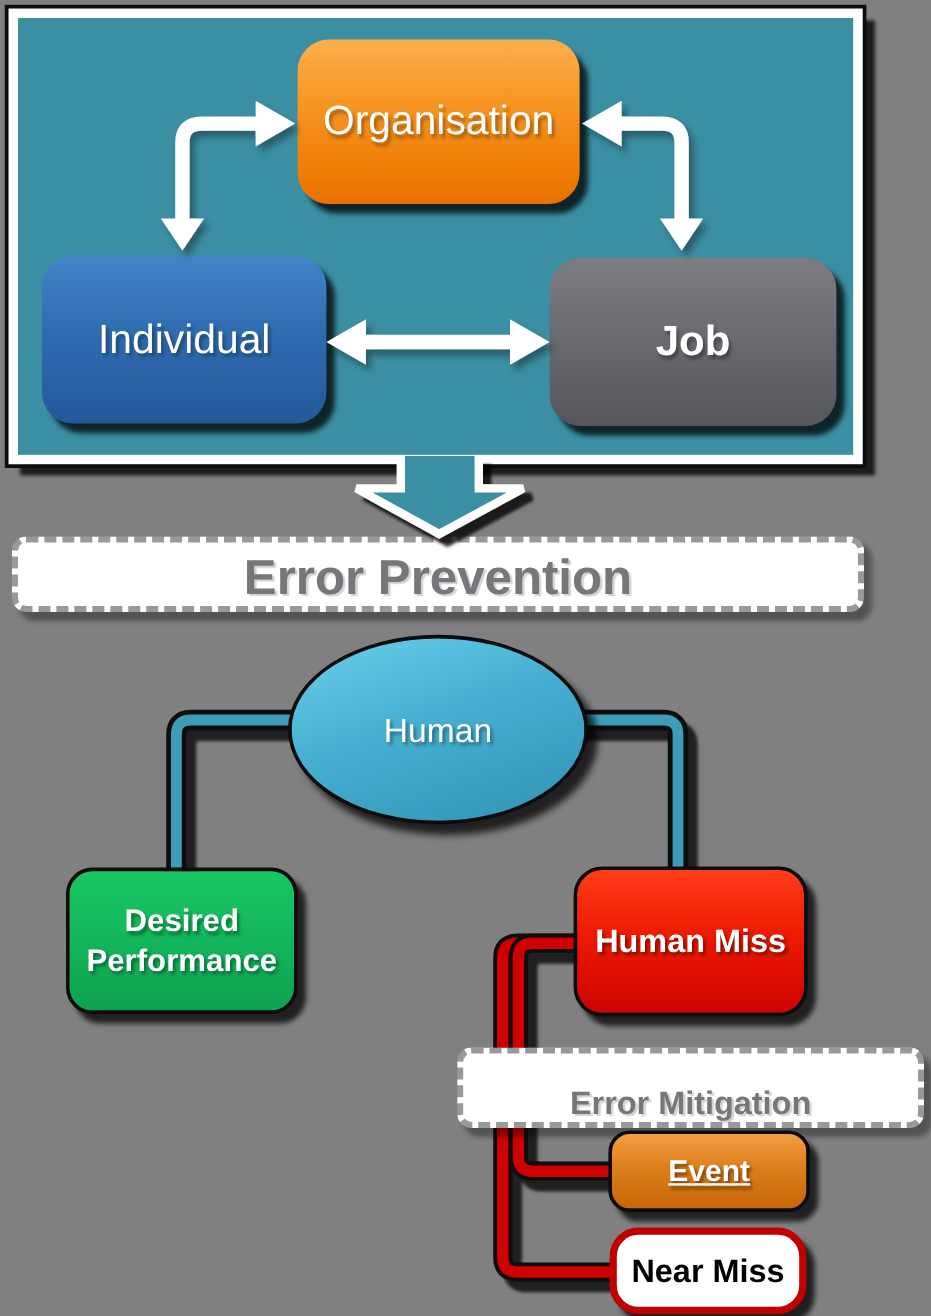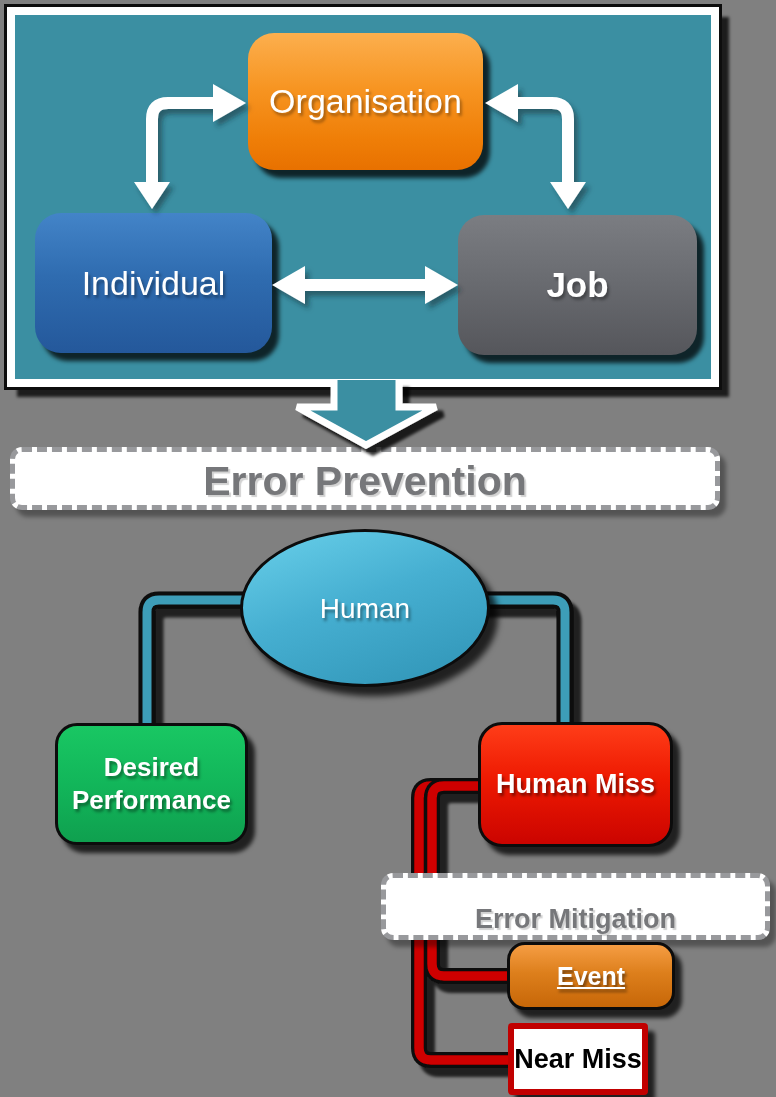--- a/index.html
+++ b/index.html
@@ -80,21 +80,21 @@
     background:linear-gradient(180deg,#FF3D18 0%,#EE1A02 45%,#CB0400 100%);
     font-size:27px;font-weight:700;text-shadow:2px 3px 3px rgba(0,0,0,.45);
   }
   .event{
     left:507px;top:942px;width:168px;height:68px;border-radius:18px;
     border:3px solid #0c0c0c;
     background:linear-gradient(180deg,#F59D43 0%,#DD7F1C 45%,#C76708 100%);
     font-size:25px;font-weight:700;text-shadow:2px 3px 3px rgba(0,0,0,.45);text-decoration:underline;
   }
   .nearmiss{
-    left:508px;top:1023px;width:140px;height:72px;border-radius:4px;
+    left:508px;top:1023px;width:164px;height:72px;border-radius:24px;
     border:6px solid #C10000;background:#ffffff;color:#000;
     font-size:27px;font-weight:700;text-shadow:none;
   }
 </style>
 </head>
 <body>
 
 <div class="canvas">
 
   <svg class="abs" width="776" height="1097" viewBox="0 0 776 1097">

